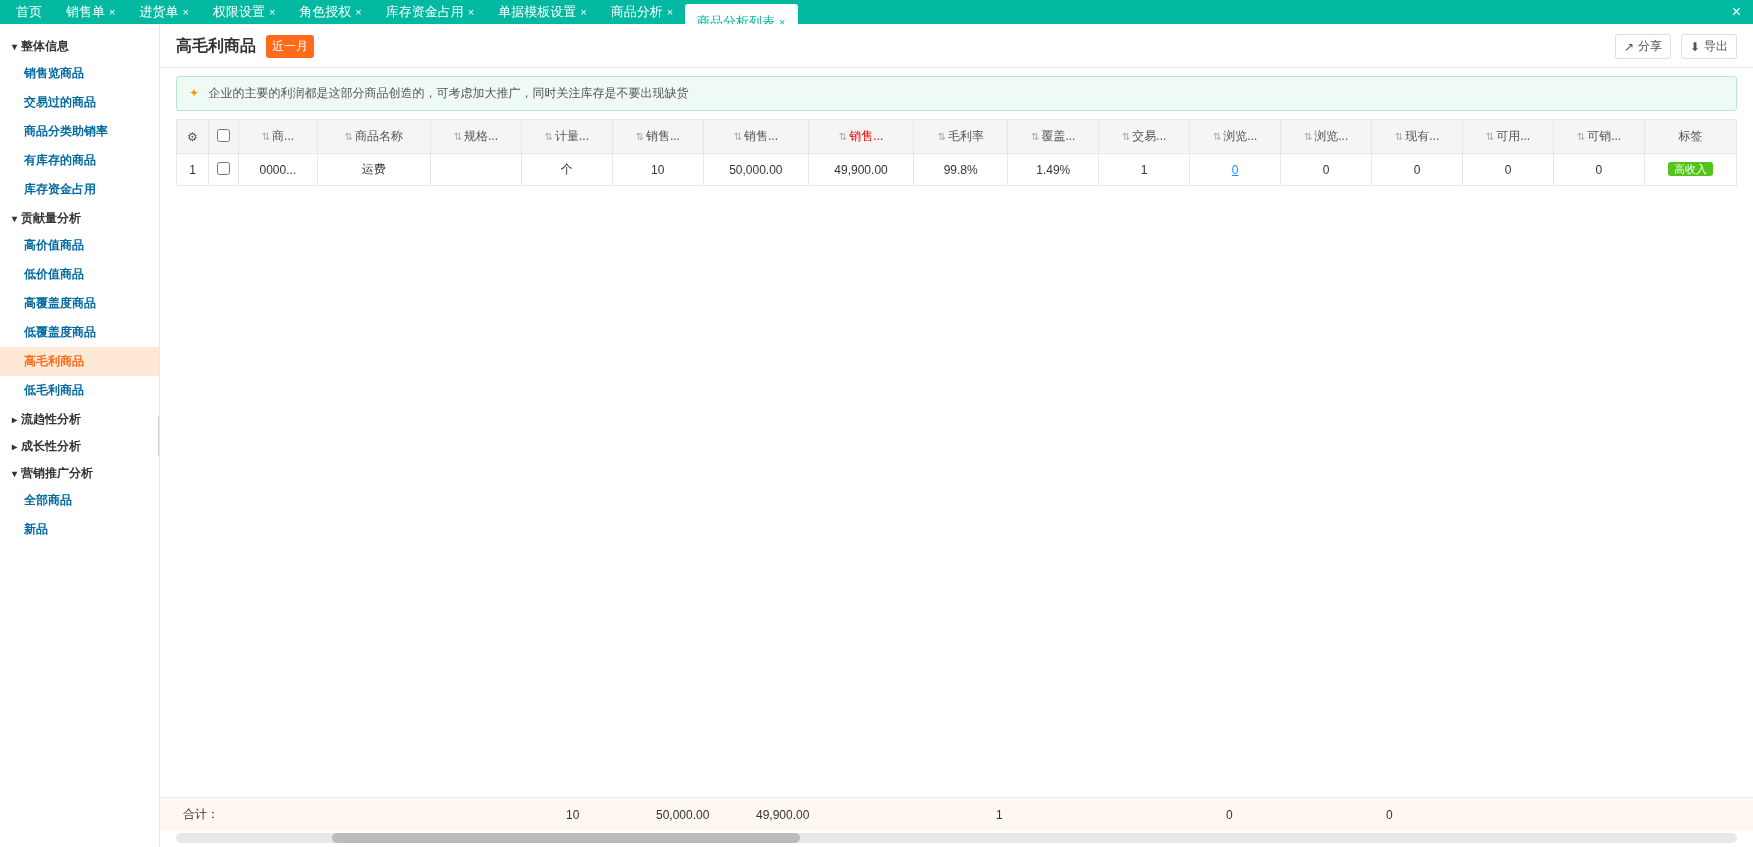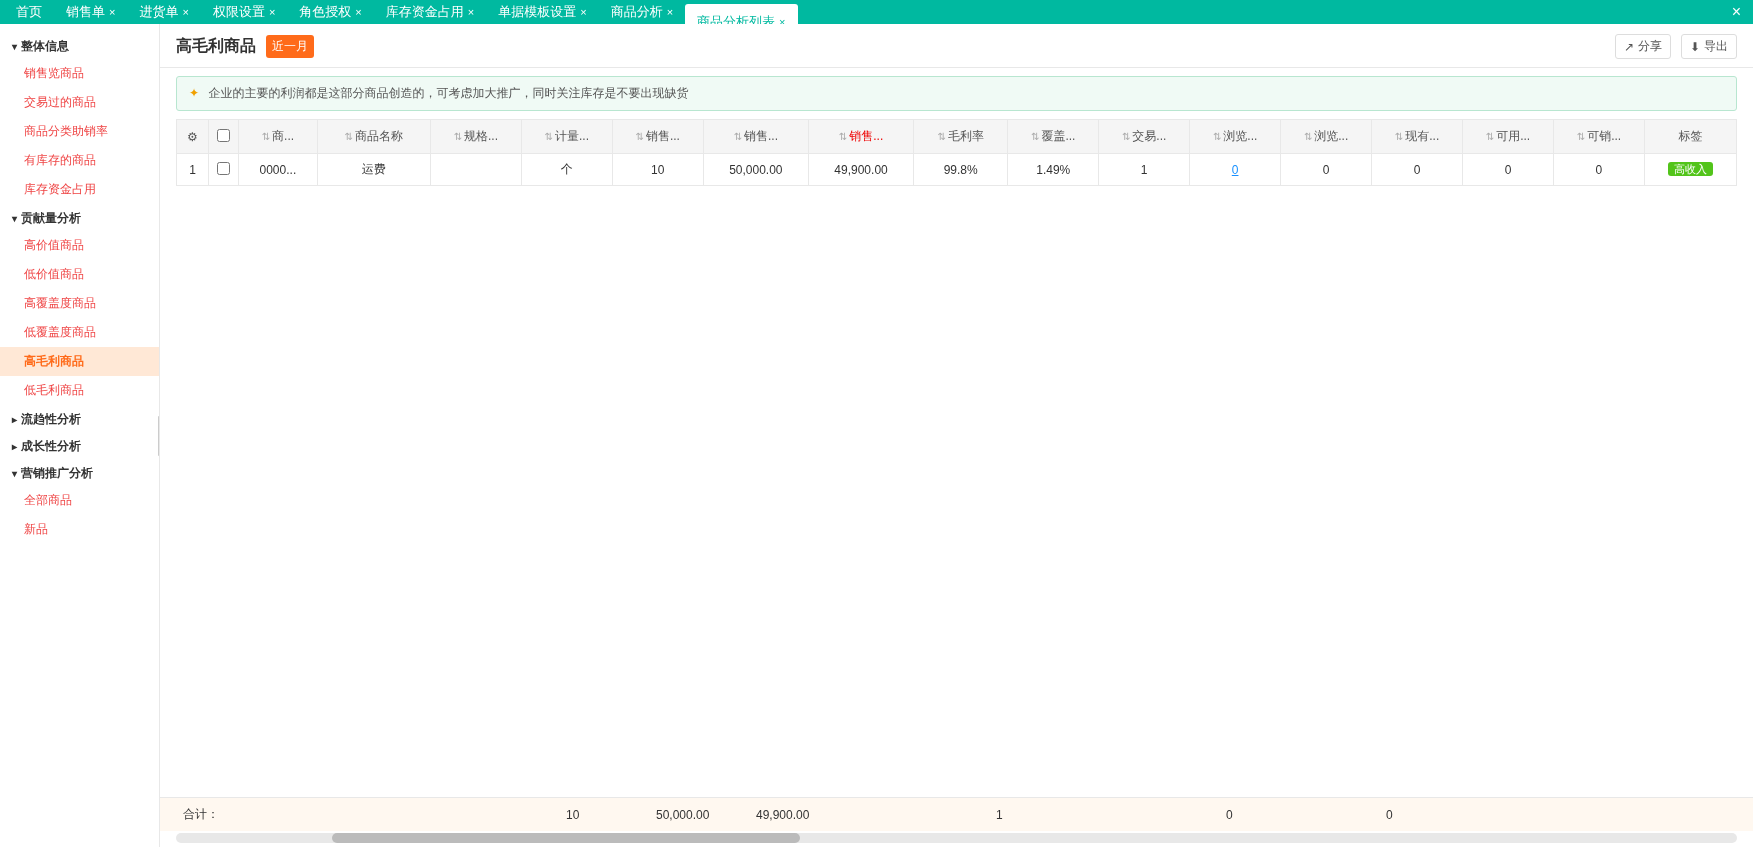--- a/index.html
+++ b/index.html
@@ -68,23 +68,24 @@
       align-items: center;
       cursor: pointer;
     }
     .sidebar-group-title .arrow {
       margin-right: 4px;
       font-size: 10px;
     }
     .sidebar-item {
       padding: 6px 12px 6px 24px;
       font-size: 12px;
-      color: #ef4444;
+      color: #0369a1;
       cursor: pointer;
       white-space: nowrap;
+      font-weight: bold;
     }
     .sidebar-item.active {
       background: #ffe8d6;
       color: #ff6b1a;
       font-weight: bold;
     }
 
     
     .content {
       flex: 1;

